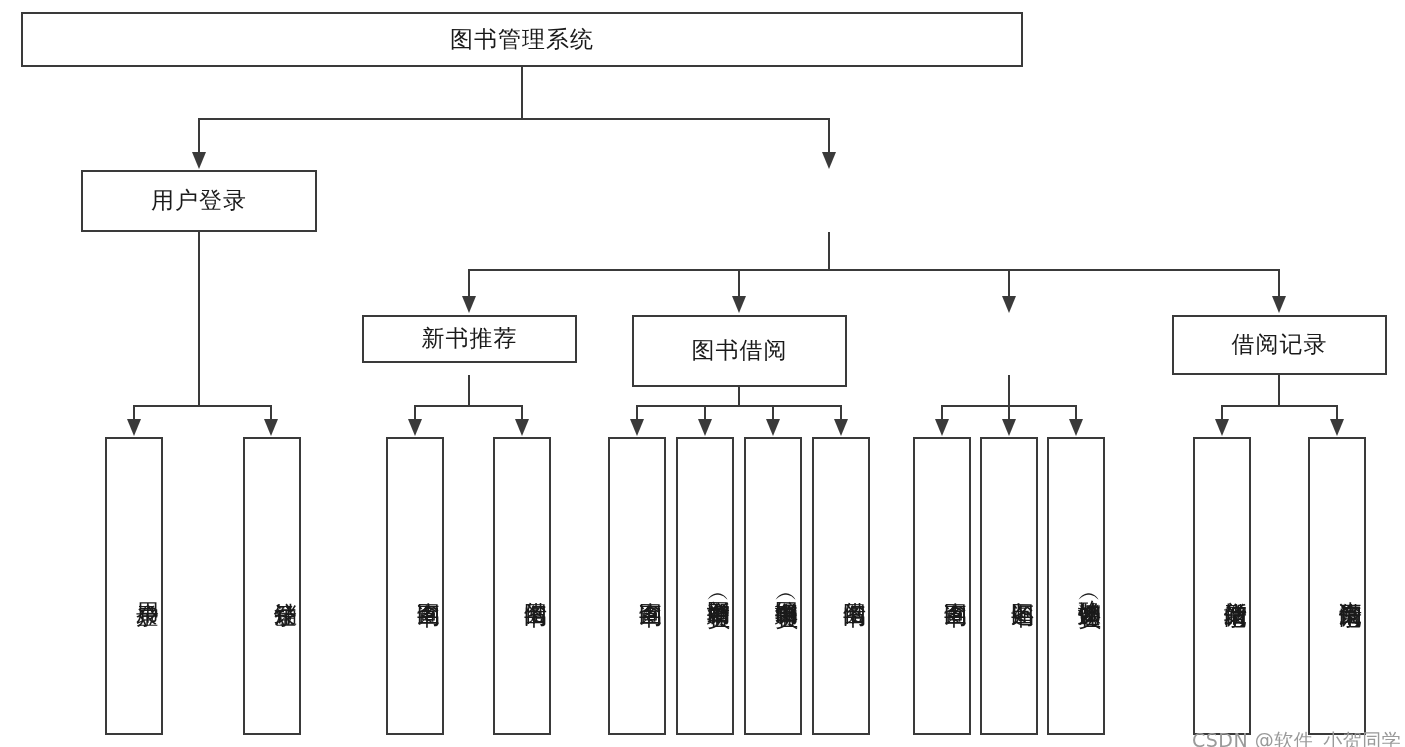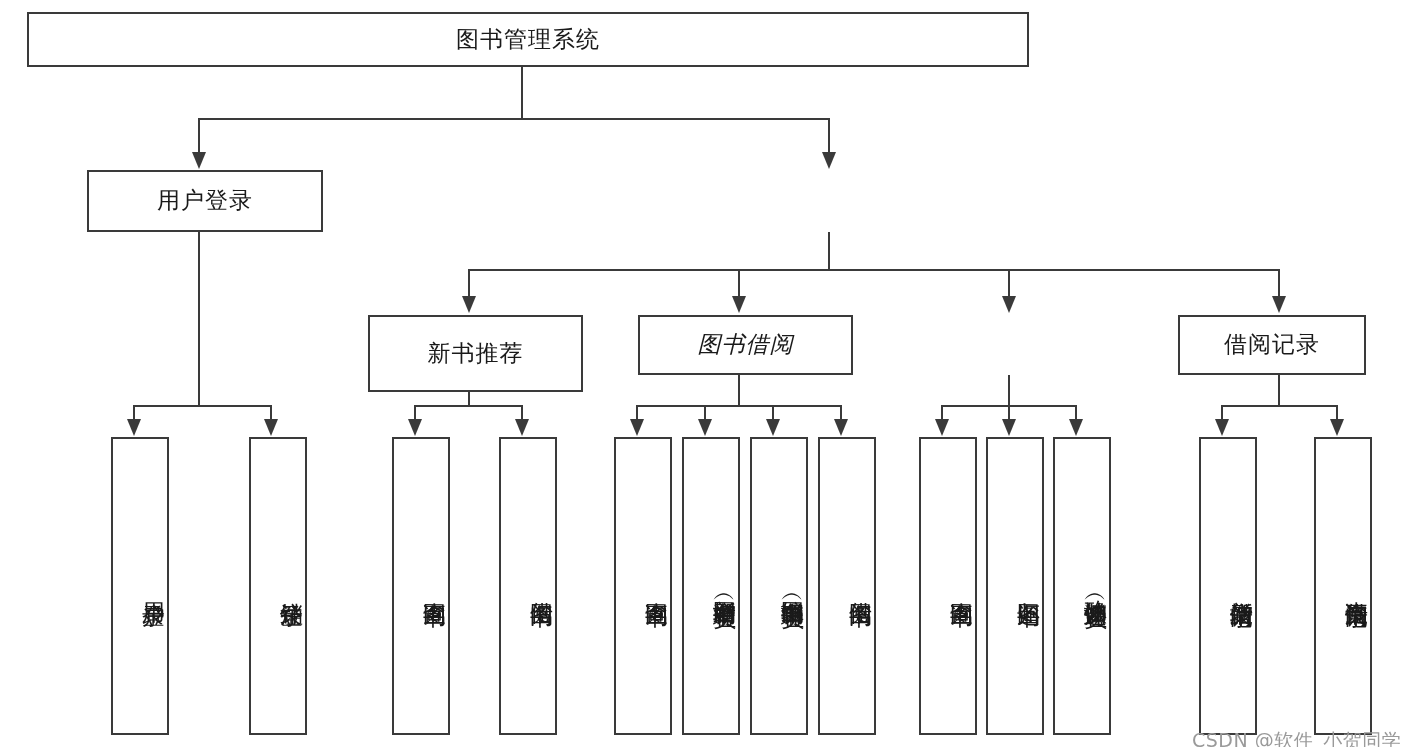--- a/index.html
+++ b/index.html
@@ -18,21 +18,20 @@
   .node {
     position: absolute;
     box-sizing: border-box;
     border: 2px solid #3a3a3a;
     background: #ffffff;
     display: flex;
     align-items: center;
     justify-content: center;
     color: #1a1a1a;
     z-index: 3;
-    margin-left: 6px;
   }
   .node.h {
     font-size: 23px;
     letter-spacing: 1px;
     line-height: 1.2;
   }
   .node.v {
     font-size: 23px;
     line-height: 1.18;
     letter-spacing: 1px;
@@ -111,27 +110,27 @@
   <div class="hline" style="left:468px; top:269px; width:812px;"></div>
   <div class="vline" style="left:468px; top:269px; height:29px;"></div>
   <div class="arrow" style="left:462px; top:296px;"></div>
   <div class="vline" style="left:738px; top:269px; height:29px;"></div>
   <div class="arrow" style="left:732px; top:296px;"></div>
   <div class="vline" style="left:1008px; top:269px; height:29px;"></div>
   <div class="arrow" style="left:1002px; top:296px;"></div>
   <div class="vline" style="left:1278px; top:269px; height:29px;"></div>
   <div class="arrow" style="left:1272px; top:296px;"></div>
 
-  <div class="node h" style="left:362px; top:315px; width:215px; height:77px;">
+  <div class="node h" style="left:362px; top:315px; width:215px; height:48px;">
     <span>新书推荐</span>
   </div>
-  <div class="node h" style="left:632px; top:315px; width:215px; height:60px;font-style:italic;">
+  <div class="node h" style="left:632px; top:315px; width:215px; height:72px;">
     <span>图书借阅</span>
   </div>
-  <div class="node h" style="left:1172px; top:315px; width:188px; height:60px;">
+  <div class="node h" style="left:1172px; top:315px; width:215px; height:60px;">
     <span>借阅记录</span>
   </div>
 
   <div class="vline" style="left:468px; top:375px; height:31px;"></div>
   <div class="hline" style="left:414px; top:405px; width:108px;"></div>
   <div class="vline" style="left:414px; top:405px; height:16px;"></div>
   <div class="arrow" style="left:408px; top:419px;"></div>
   <div class="vline" style="left:521px; top:405px; height:16px;"></div>
   <div class="arrow" style="left:515px; top:419px;"></div>
 

